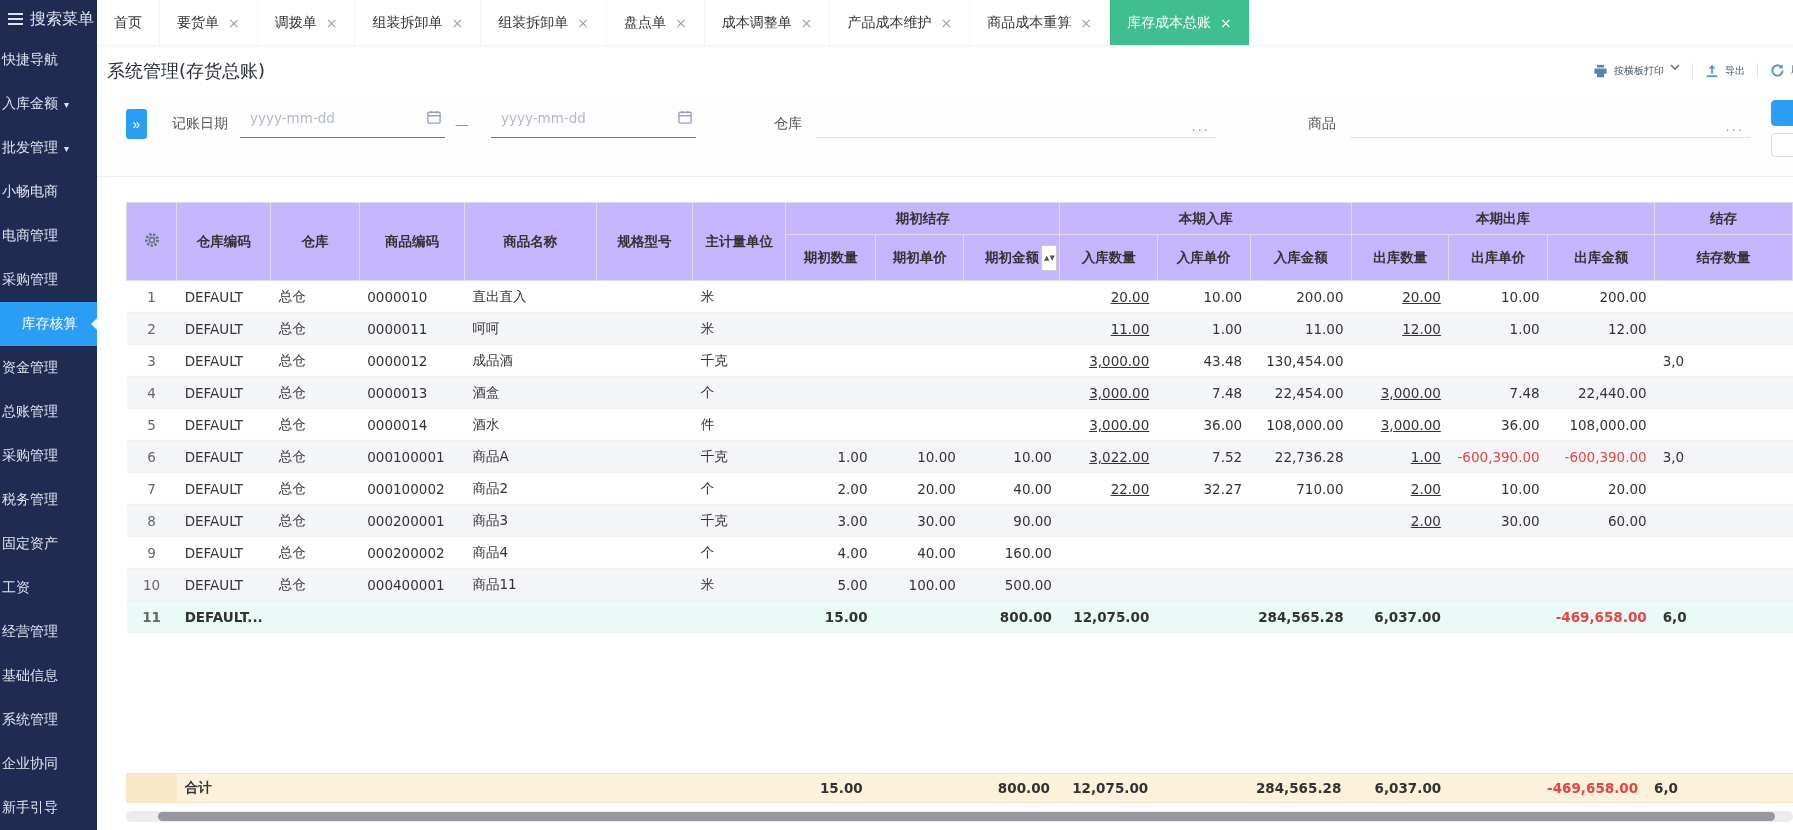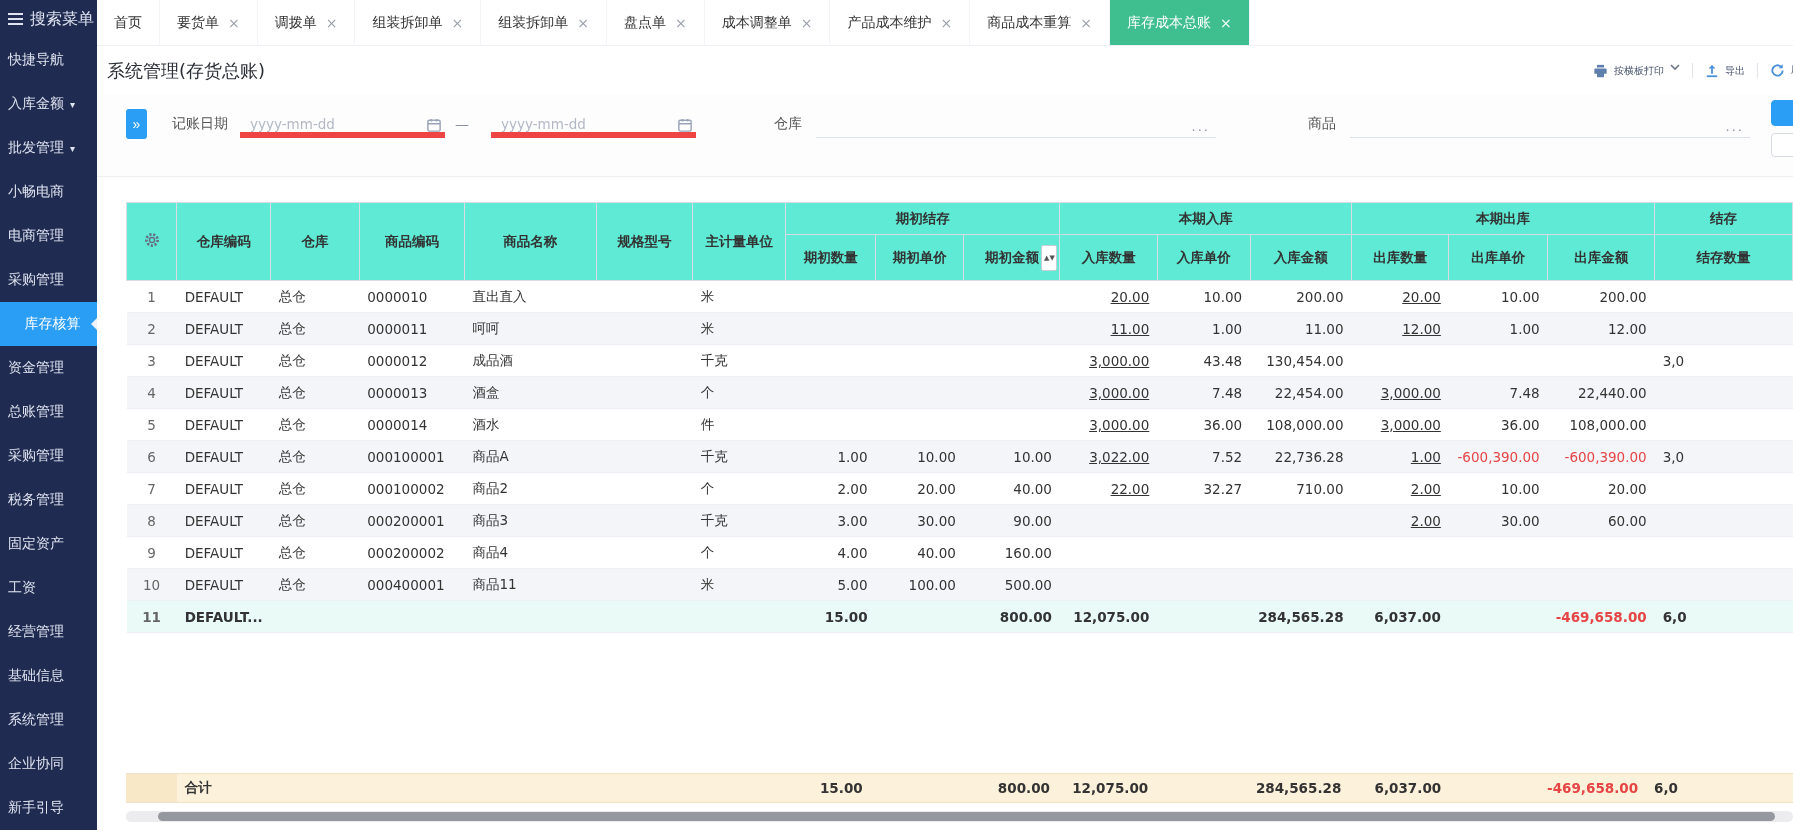--- a/index.html
+++ b/index.html
@@ -7,21 +7,21 @@
   .app {
     width:1793px; height:830px; display:flex; overflow:hidden; position:relative;
     font-family:"DejaVu Sans","Liberation Sans",sans-serif; font-size:14px; color:#333; background:#fff;
   }
   
   .sidebar { width:97px; flex-shrink:0; background:#1f2b50; color:#dfe3f0; overflow:hidden; display:flex; flex-direction:column; }
   .sb-search { height:46px; display:flex; align-items:center; gap:7px; padding-left:8px; cursor:pointer; font-size:16px; }
   .burger { width:15px; height:2px; background:#dfe3f0; position:relative; flex-shrink:0; }
   .burger::before,.burger::after { content:""; position:absolute; left:0; width:15px; height:2px; background:#dfe3f0; }
   .burger::before { top:-5px; } .burger::after { top:5px; }
-  .sb-item { height:44px; display:flex; align-items:center; padding-left:8px; cursor:pointer; font-size:14px; position:relative; flex-shrink:0; }
+  .sb-item { height:44px; display:flex; align-items:center; padding-left:2px; cursor:pointer; font-size:14px; position:relative; flex-shrink:0; }
   .sb-item.active { background:#2a9df4; color:#fff;justify-content:center; }
   .sb-item.active::after { content:""; position:absolute; right:0; top:50%; margin-top:-6px; border:6px solid transparent; border-right-color:#eef3f9; border-left-width:0; }
   .sb-caret { font-size:10px; margin-left:6px; }
   
   .main { flex:1; min-width:0; display:flex; flex-direction:column; position:relative; background:#fff; }
   
   .tabbar { height:46px; display:flex; align-items:stretch; background:#fff; border-bottom:1px solid #eef0f4; overflow:hidden; flex-shrink:0; }
   .tab { display:flex; align-items:center; gap:9px; padding:8px 17px; cursor:pointer; white-space:nowrap; border-right:1px solid #f3f4f7; color:#333; }
   .tab-x { color:#9aa0ab; font-size:14px; line-height:1; }
   .tab.active { background:#3fbe8f; color:#fff; }
@@ -30,35 +30,35 @@
   .titlebar { height:49px; display:flex; align-items:center; padding-left:10px; flex-shrink:0; }
   .page-title { font-size:18px; color:#2b2f36; }
   .title-actions { margin-left:auto; margin-right:-18px; display:flex; align-items:center; gap:12px; white-space:nowrap; }
   .act { display:flex; align-items:flex-start; gap:6px; cursor:pointer; color:#44506b; font-size:10px; }
   .vdiv { width:1px; height:15px; background:#e2e5ea; }
   
   .filterbar { height:82px; background:#fdfdfe; border-bottom:1px solid #edeff3; position:relative; display:flex; align-items:flex-start; padding-top:14px; flex-shrink:0; }
   .expand-btn { margin-left:29px; width:21px; height:30px; background:#2a9df4; color:#fff; border:none; border-radius:3px; font-size:14px; cursor:pointer; flex-shrink:0; }
   .filter-fields { display:flex; align-items:center; height:30px; margin-left:25px; }
   .flabel { color:#555; flex-shrink:0; }
-  .date-input { width:205px; margin-left:12px; border-bottom:6px solid #ef4444; height:28px; display:flex; align-items:flex-end; justify-content:space-between; padding:0 4px 0 10px; cursor:pointer; }
+  .date-input { width:205px; margin-left:12px; border-bottom:1px solid #ef4444; height:28px; display:flex; align-items:flex-start; justify-content:space-between; padding:0 4px 0 10px; cursor:pointer; }
   .ph { color:#b3b9c4; font-size:13.5px; }
   .sep { margin:0 10px; color:#8a93a6; }
   .lbl-gap1 { margin-left:78px; }
   .lbl-gap2 { margin-left:92px; }
   .line-input { width:400px; margin-left:14px; border-bottom:1px solid #dde1e8; height:28px; position:relative; cursor:text; }
   .more { position:absolute; right:6px; bottom:3px; color:#8a93a6; letter-spacing:2px; cursor:pointer; font-size:13px; }
   .cut-btn { position:absolute; width:54px; border-radius:4px; }
   .cut-btn.blue { right:-32px; top:5px; height:26px; background:#2a9df4; border:1px solid #2a9df4; }
   .cut-btn.white { right:-32px; top:38px; height:24px; background:#fff; border:1px solid #d7dbe2; }
   
   .content { flex:1; position:relative; background:#fff; overflow:hidden; }
   table.grid { border-collapse:collapse; table-layout:fixed; font-size:13.5px; }
   .table-wrap { margin:25px 0 0 29px; }
-  .grid th { background:#5eead4; border:1px solid #d9dce4; font-weight:bold; color:#333; padding:0 6px; text-align:center; position:relative; white-space:nowrap; overflow:hidden; }
+  .grid th { background:#c4b5fd; border:1px solid #d9dce4; font-weight:bold; color:#333; padding:0 6px; text-align:center; position:relative; white-space:nowrap; overflow:hidden; }
   .grid thead tr:first-child th { height:32px; }
   .grid thead tr:last-child th { height:46px; }
   .grid td { border-bottom:1px solid #edf0f4; height:32px; padding:0 8px; white-space:nowrap; overflow:hidden; background:#fff; }
   .grid tbody tr:nth-child(even) td { background:#f4f5f8; }
   .grid tbody tr.subtotal td { background:#eafaf6; font-weight:bold; }
   .num { text-align:right; }
   .rownum { text-align:center; color:#666; }
   .neg { color:#e64545; }
   .bal { text-align:left; padding-left:30px; }
   .bal-h { text-align:left; padding-left:30px; }

